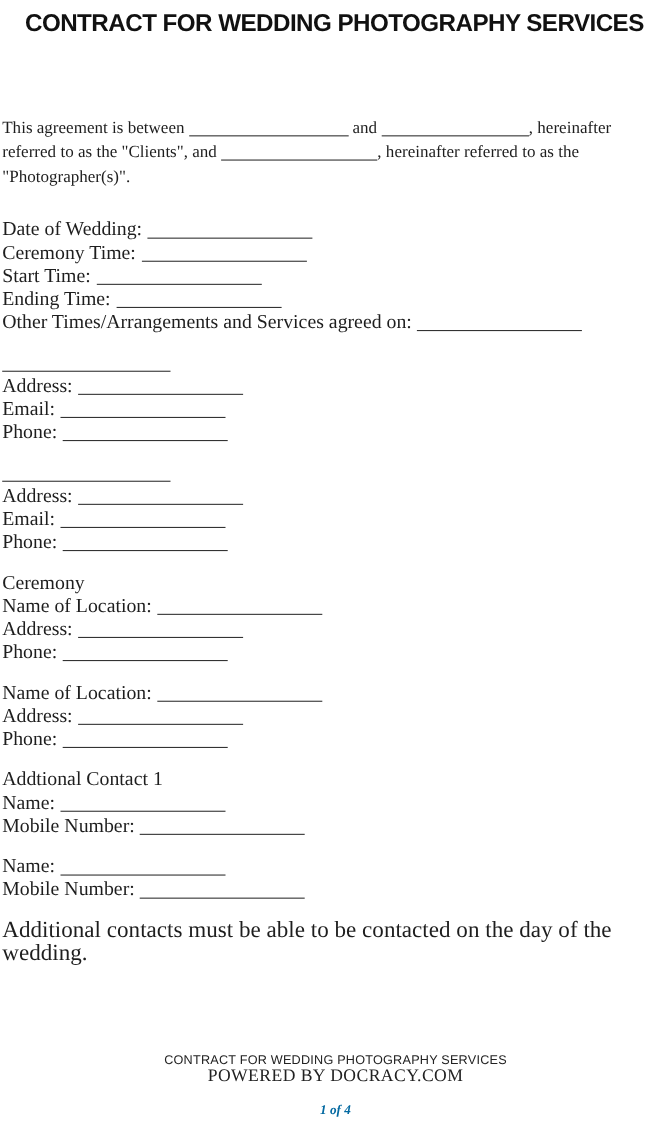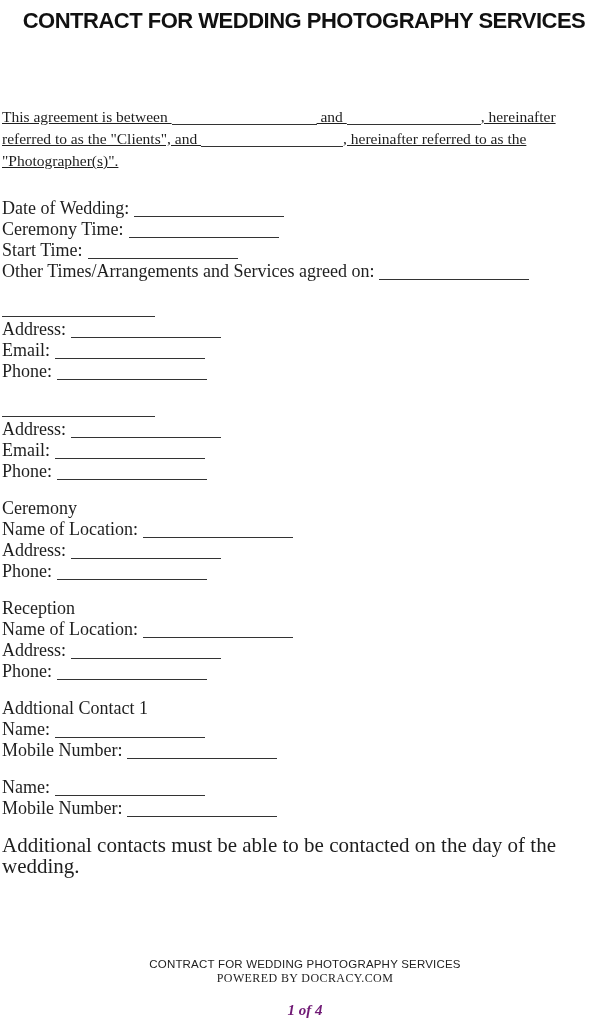--- a/index.html
+++ b/index.html
@@ -22,21 +22,20 @@
     letter-spacing: -0.5px;
     line-height: 26px;
     text-align: center;
     color: #111111;
   }
 
   .intro {
     margin: 72px 0 0 0;
     font-size: 15.5px;
     line-height: 22px;
-    text-decoration: underline;
   }
 
   .block {
     margin: 16px 0 0 0;
     font-size: 18px;
     line-height: 21px;
   }
   .block.wedding { margin-top: 26px; }
 
   .line { min-height: 21px; }
@@ -69,48 +68,49 @@
   }
   .footer-line1 {
     font-family: "Liberation Sans", sans-serif;
     font-size: 11.5px;
     letter-spacing: 0.2px;
     color: #222222;
     line-height: 14px;
   }
   .footer-line2 {
     font-family: "Liberation Serif", serif;
-    font-size: 12px;
+    font-size: 16px;
     letter-spacing: 0.4px;
     line-height: 13px;
     margin-top: 1px;
     color: #222222;
   }
   .page-num {
     font-family: "Liberation Serif", serif;
-    font-size: 15px;
+    font-size: 12px;
     font-weight: bold;
     font-style: italic;
     margin-top: 17px;
-    color: #701a75;
+    color: #0369a1;
   }
 </style>
 </head>
 <body>
 
 <div class="page">
 
   <h1 class="doc-title">CONTRACT FOR WEDDING PHOTOGRAPHY SERVICES</h1>
 
   <p class="intro"><span>This agreement is between </span><span class="blank b145"></span><span> and </span><span class="blank b134"></span><span>, hereinafter referred to as the "Clients", and </span><span class="blank b142"></span><span>, hereinafter referred to as the "Photographer(s)".</span></p>
 
   <section class="block wedding">
     <div class="line"><span class="label">Date of Wedding:</span><span class="blank b150"></span></div>
     <div class="line"><span class="label">Ceremony Time:</span><span class="blank b150"></span></div>
     <div class="line"><span class="label">Start Time:</span><span class="blank b150"></span></div>
+    <div class="line"><span class="label">Ending Time:</span><span class="blank b150"></span></div>
     <div class="line"><span class="label">Other Times/Arrangements and Services agreed on:</span><span class="blank b150"></span></div>
   </section>
 
   <section class="block">
     <div class="line"><span class="blank b153"></span></div>
     <div class="line"><span class="label">Address:</span><span class="blank b150"></span></div>
     <div class="line"><span class="label">Email:</span><span class="blank b150"></span></div>
     <div class="line"><span class="label">Phone:</span><span class="blank b150"></span></div>
   </section>
 
@@ -122,21 +122,20 @@
   </section>
 
   <section class="block">
     <div class="line heading">Ceremony</div>
     <div class="line"><span class="label">Name of Location:</span><span class="blank b150"></span></div>
     <div class="line"><span class="label">Address:</span><span class="blank b150"></span></div>
     <div class="line"><span class="label">Phone:</span><span class="blank b150"></span></div>
   </section>
 
   <section class="block">
-    <div class="line heading">Reception</div>
     <div class="line"><span class="label">Name of Location:</span><span class="blank b150"></span></div>
     <div class="line"><span class="label">Address:</span><span class="blank b150"></span></div>
     <div class="line"><span class="label">Phone:</span><span class="blank b150"></span></div>
   </section>
 
   <section class="block">
     <div class="line heading">Addtional Contact 1</div>
     <div class="line"><span class="label">Name:</span><span class="blank b150"></span></div>
     <div class="line"><span class="label">Mobile Number:</span><span class="blank b150"></span></div>
   </section>

